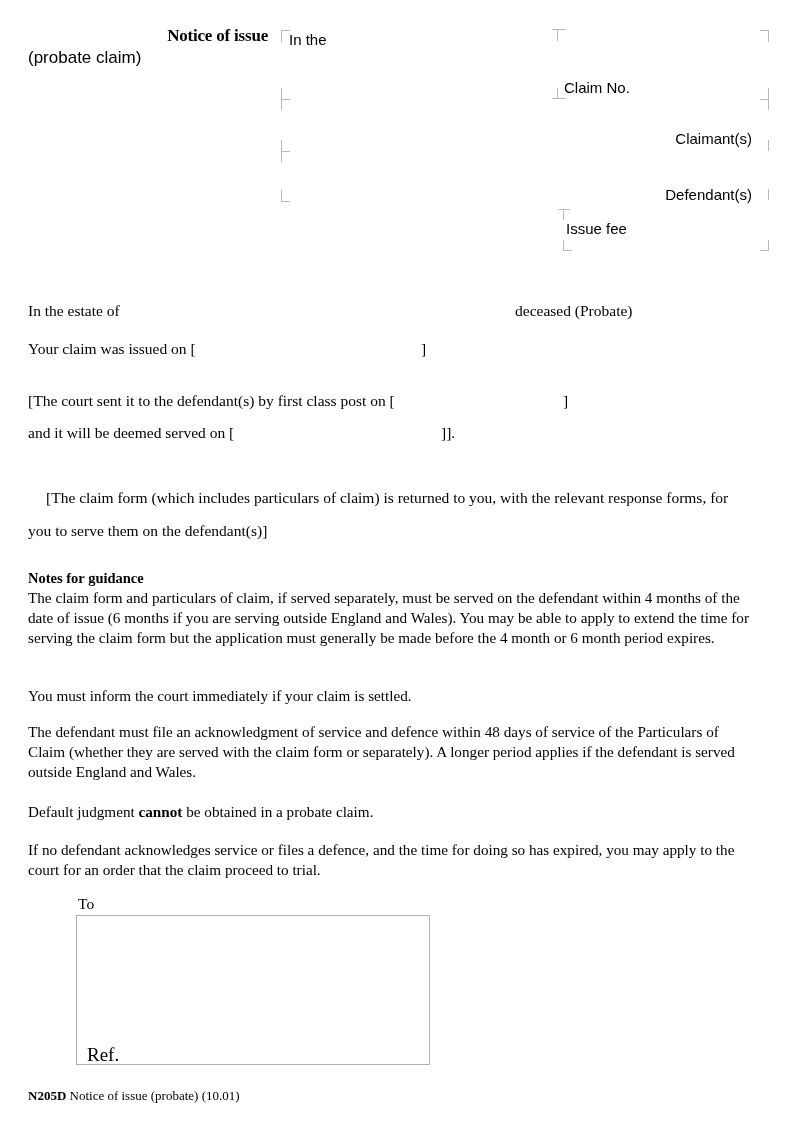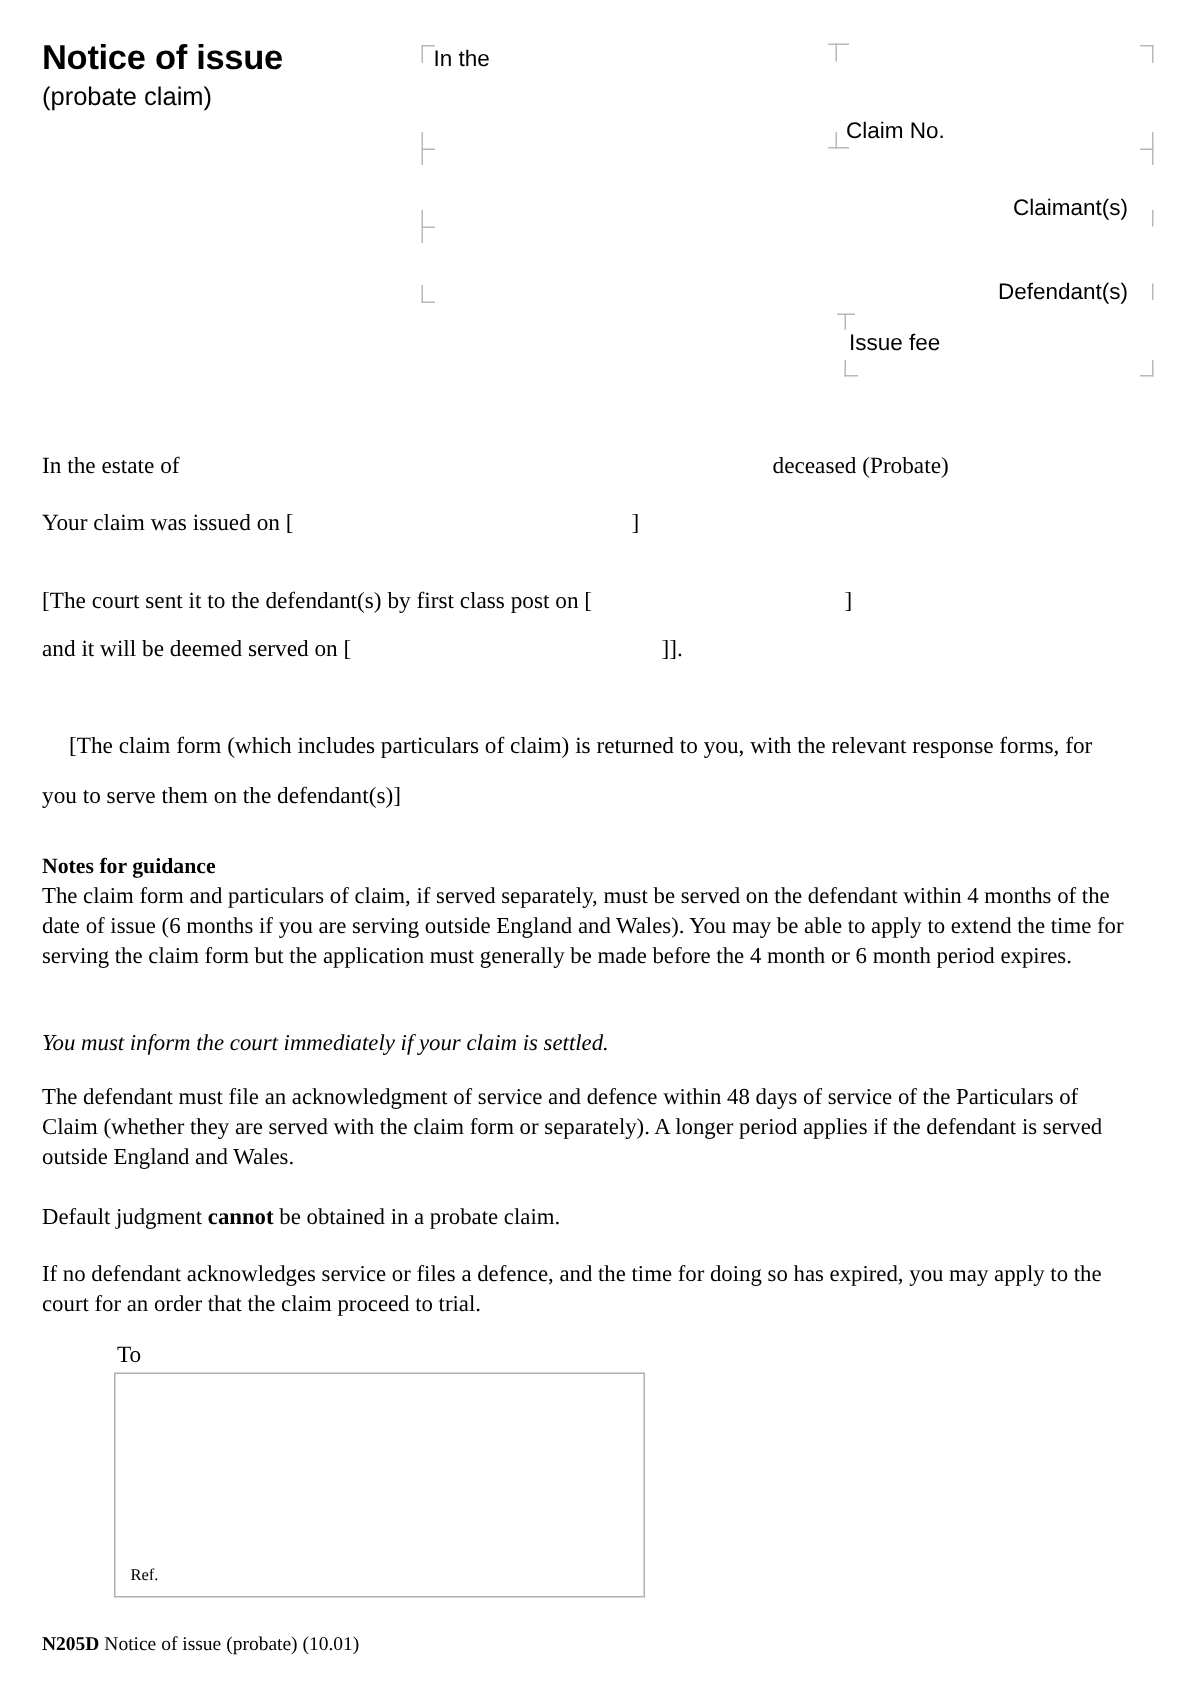--- a/index.html
+++ b/index.html
@@ -16,26 +16,27 @@
   }
 
   
   .title-block {
     position: absolute;
     left: 28px;
     top: 26px;
     width: 240px;
   }
   .title-main {
-    font-family: Liberation Sans, sans-serif;
-    font-size: 23px;
+    font-family: Liberation Serif, serif;
+    font-size: 17px;
     font-weight: bold;
     color: #000000;
     letter-spacing: -0.2px;
     line-height: 1.12;
+    text-align: right;
   }
   .title-sub {
     font-family: "Liberation Sans", sans-serif;
     font-size: 17px;
     font-weight: normal;
     color: #000000;
     line-height: 1.3;
     margin-top: 2px;
   }
 
@@ -99,21 +100,21 @@
   }
   .to-box {
     position: absolute;
     border: 1px solid #b0b0b0;
     background: #ffffff;
     box-sizing: border-box;
   }
   .ref-label {
     position: absolute;
     font-family: "Liberation Serif", serif;
-    font-size: 11px;
+    font-size: 19px;
     color: #000000;
   }
 
   
   .footer {
     position: absolute;
     left: 28px;
     top: 1088px;
     font-family: "Liberation Serif", serif;
     font-size: 13px;
@@ -218,21 +219,21 @@
   <div style="position:absolute; left:255px; top:422px; width:185px; height:22px;"></div>
   <div class="body-text" style="left:441px; top:425px;">]].</div>
 
   <div class="body-text" style="left:28px; top:490px;margin-left:18px;">[The claim form (which includes particulars of claim) is returned to you, with the relevant response forms, for</div>
   <div class="body-text" style="left:28px; top:523px;">you to serve them on the defendant(s)]</div>
 
   <div class="notes-head" style="left:28px; top:570px;">Notes for guidance</div>
 
   <div class="para" style="left:28px; top:588px; width:722px;">The claim form and particulars of claim, if served separately, must be served on the defendant within 4 months of the date of issue (6 months if you are serving outside England and Wales). You may be able to apply to extend the time for serving the claim form but the application must generally be made before the 4 month or 6 month period expires.</div>
 
-  <div class="para" style="left:28px; top:686px; width:722px;font-style:italic;">You must inform the court immediately if your claim is settled.</div>
+  <div class="para" style="left:28px; top:686px; width:722px;">You must inform the court immediately if your claim is settled.</div>
 
   <div class="para" style="left:28px; top:722px; width:722px;">The defendant must file an acknowledgment of service and defence within 48 days of service of the Particulars of Claim (whether they are served with the claim form or separately). A longer period applies if the defendant is served outside England and Wales.</div>
 
   <div class="para" style="left:28px; top:802px; width:722px;"><span>Default judgment </span><b>cannot</b><span> be obtained in a probate claim.</span></div>
 
   <div class="para" style="left:28px; top:840px; width:740px;">If no defendant acknowledges service or files a defence, and the time for doing so has expired, you may apply to the court for an order that the claim proceed to trial.</div>
 
   <div class="to-label" style="left:78px; top:895px;">To</div>
 
   <div class="to-box" style="left:76px; top:915px; width:354px; height:150px;">

